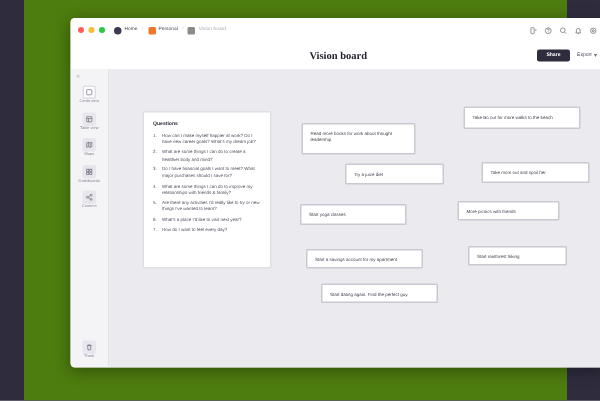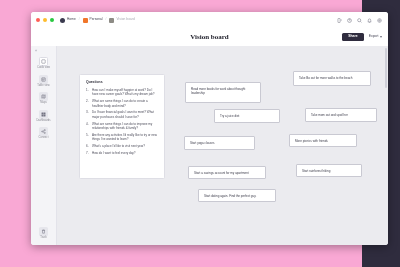--- a/index.html
+++ b/index.html
@@ -5,21 +5,22 @@
   * { box-sizing: border-box; margin: 0; padding: 0; }
   html, body {
     width: 400px; height: 267px;
     background: #2f2c3e;
     font-family: "Liberation Sans", sans-serif;
     overflow: hidden;
   }
   #app {
     position: relative;
     width: 362px; height: 267px;
-    background: #f9a8d4;
+    background: #4d7c0f;
+    margin-left: 16px;
   }
 
   
   .window {
     position: absolute;
     left: 31px; top: 12px;
     width: 357px; height: 233px;
     background: #ffffff;
     border-radius: 3px;
     overflow: hidden;

